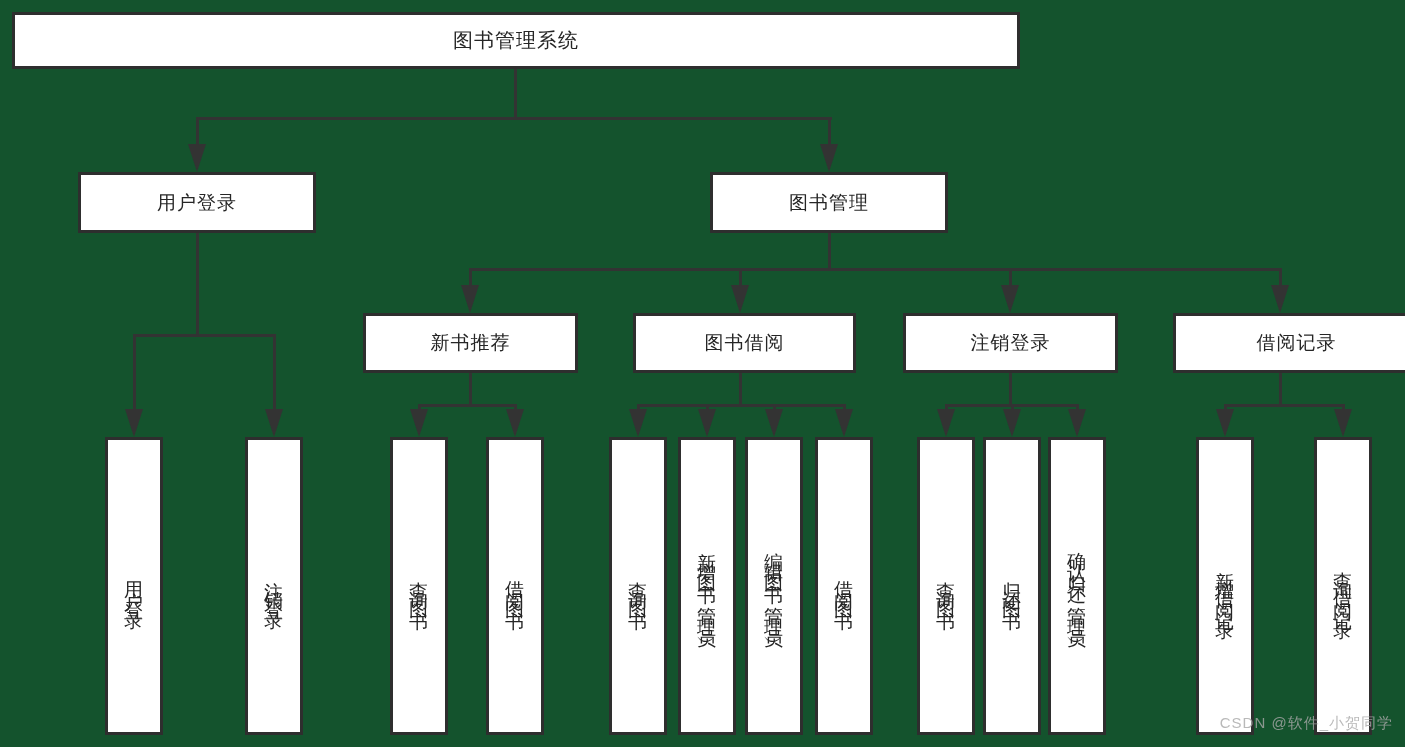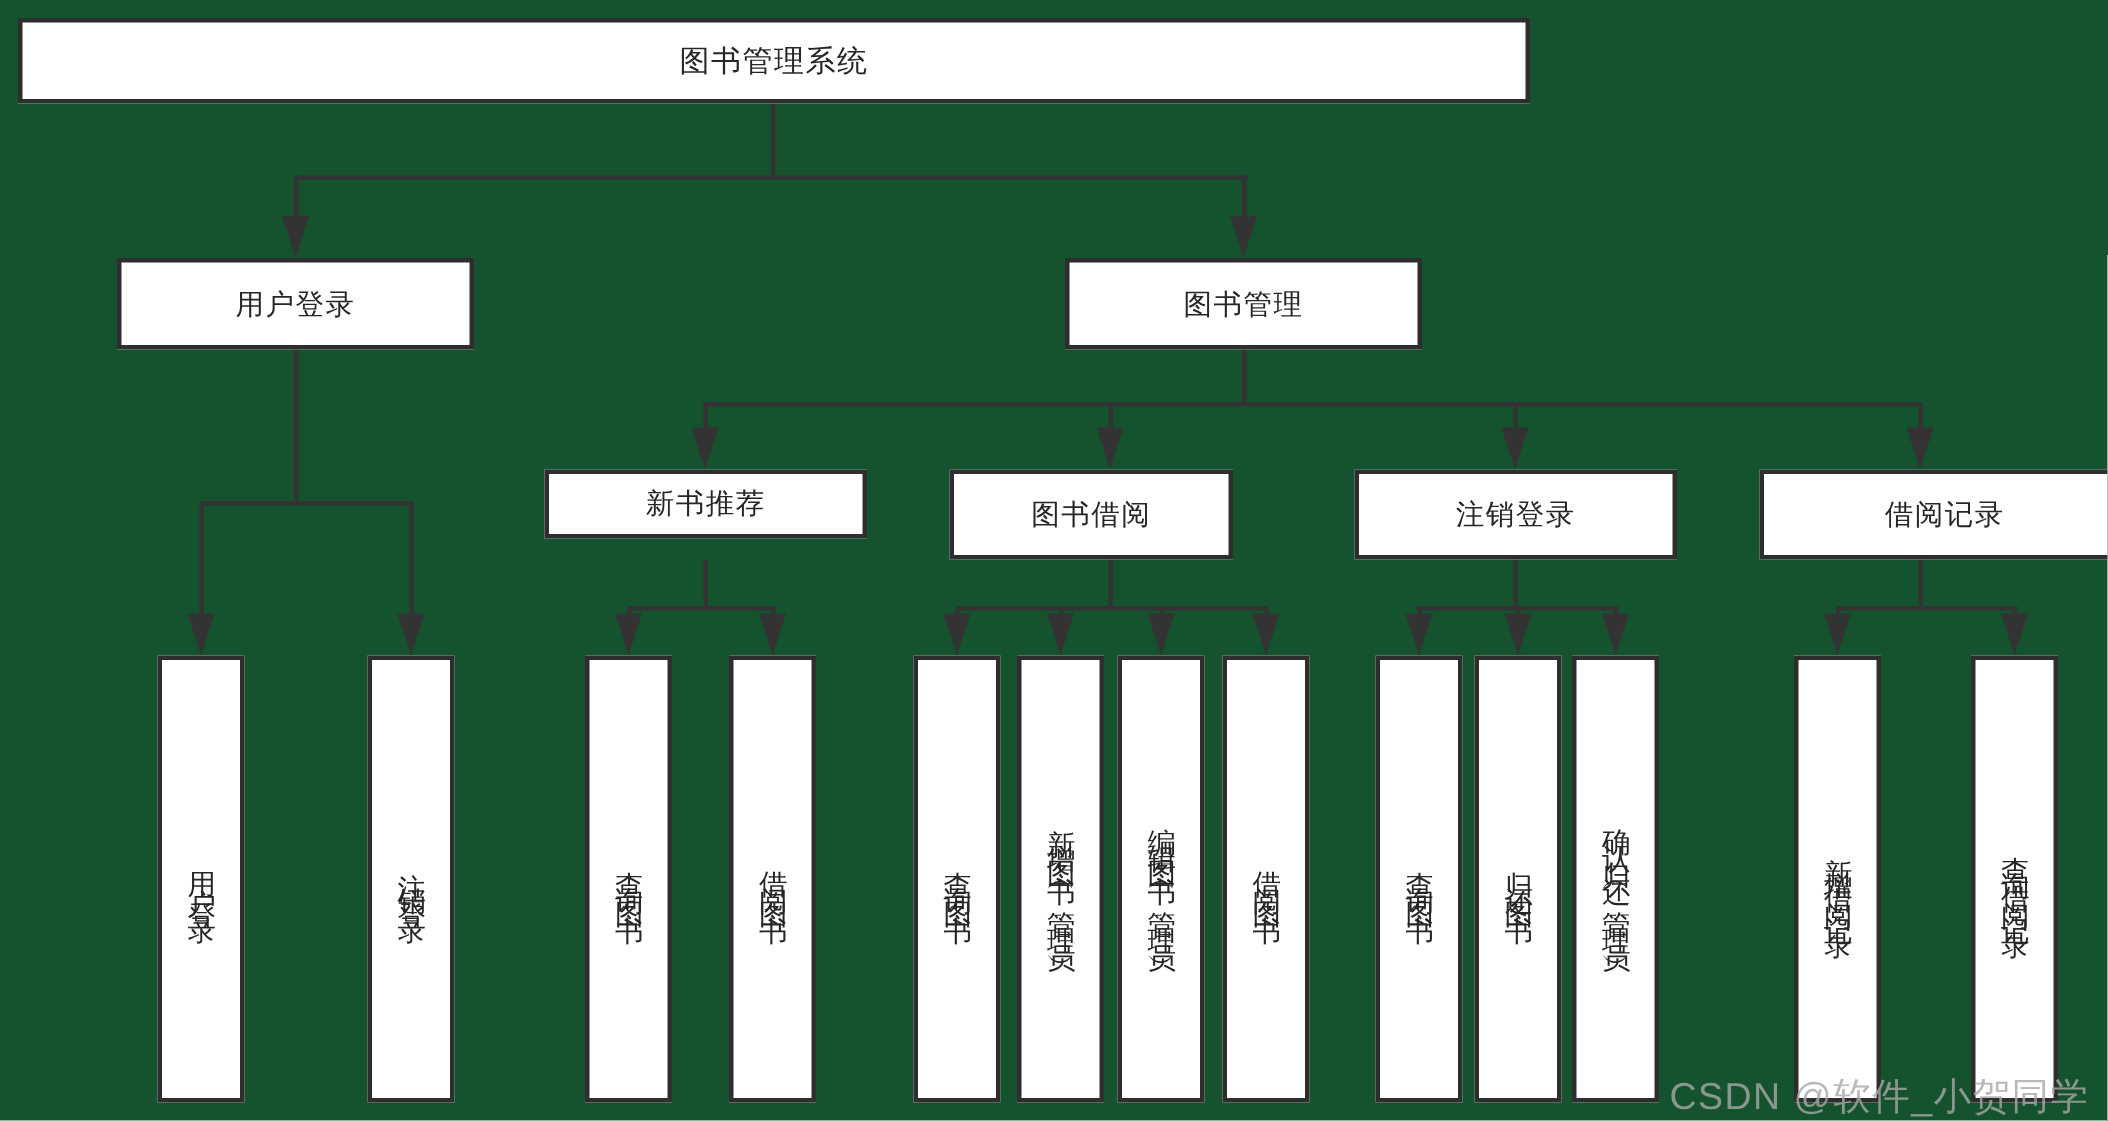--- a/index.html
+++ b/index.html
@@ -24,21 +24,21 @@
   .hbox{position:absolute;box-sizing:border-box;background:var(--box-fill);
         border:3px solid var(--box-border);display:flex;align-items:center;justify-content:center;
         font-size:19px;letter-spacing:1px;}
   .root{font-size:20px;}
   .leaf{position:absolute;box-sizing:border-box;top:437px;width:58px;height:298px;
         background:var(--box-fill);border:3px solid var(--box-border);
         display:flex;align-items:center;justify-content:center;}
   .leaf span{writing-mode:vertical-lr;text-orientation:mixed;
              font-size:19px;line-height:1;letter-spacing:10px;}
   .leaf.long span{letter-spacing:11px;}
-  .watermark{position:absolute;top:714px;right:12px;font-size:25px;white-space:nowrap;
+  .watermark{position:absolute;top:714px;right:12px;font-size:15px;white-space:nowrap;
              color:var(--watermark);opacity:.8;z-index:6;letter-spacing:1px;}
 </style>
 </head>
 <body>
 
 <div class="canvas">
 
   <div class="vl" style="left:514px;top:68px;height:50px"></div>
   <div class="hl" style="left:196px;top:117px;width:636px"></div>
   <div class="vl" style="left:196px;top:117px;height:30px"></div>
@@ -102,24 +102,24 @@
     <span>图书管理系统</span>
   </div>
 
   <div class="hbox" style="left:78px;top:172px;width:238px;height:61px">
     <span>用户登录</span>
   </div>
   <div class="hbox" style="left:710px;top:172px;width:238px;height:61px">
     <span>图书管理</span>
   </div>
 
-  <div class="hbox" style="left:363px;top:313px;width:215px;height:46px">
+  <div class="hbox" style="left:363px;top:313px;width:215px;height:60px">
     <span>新书推荐</span>
   </div>
-  <div class="hbox" style="left:633px;top:313px;width:189px;height:60px">
+  <div class="hbox" style="left:633px;top:313px;width:223px;height:60px">
     <span>图书借阅</span>
   </div>
   <div class="hbox" style="left:903px;top:313px;width:215px;height:60px">
     <span>注销登录</span>
   </div>
   <div class="hbox" style="left:1173px;top:313px;width:247px;height:60px">
     <span>借阅记录</span>
   </div>
 
   <div class="leaf" style="left:105px">

